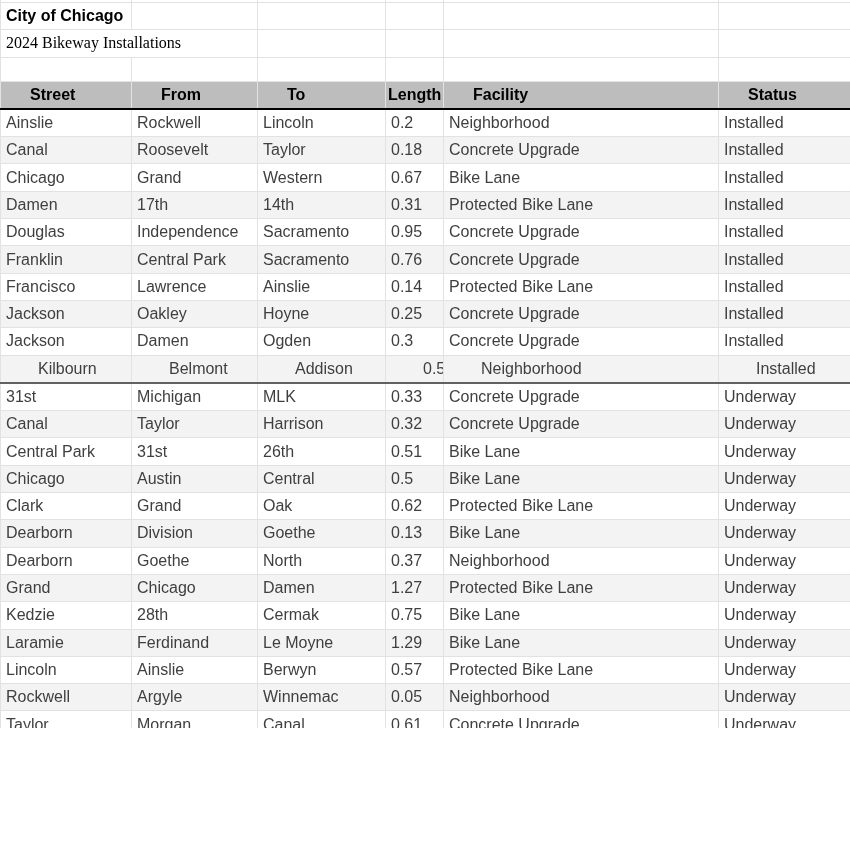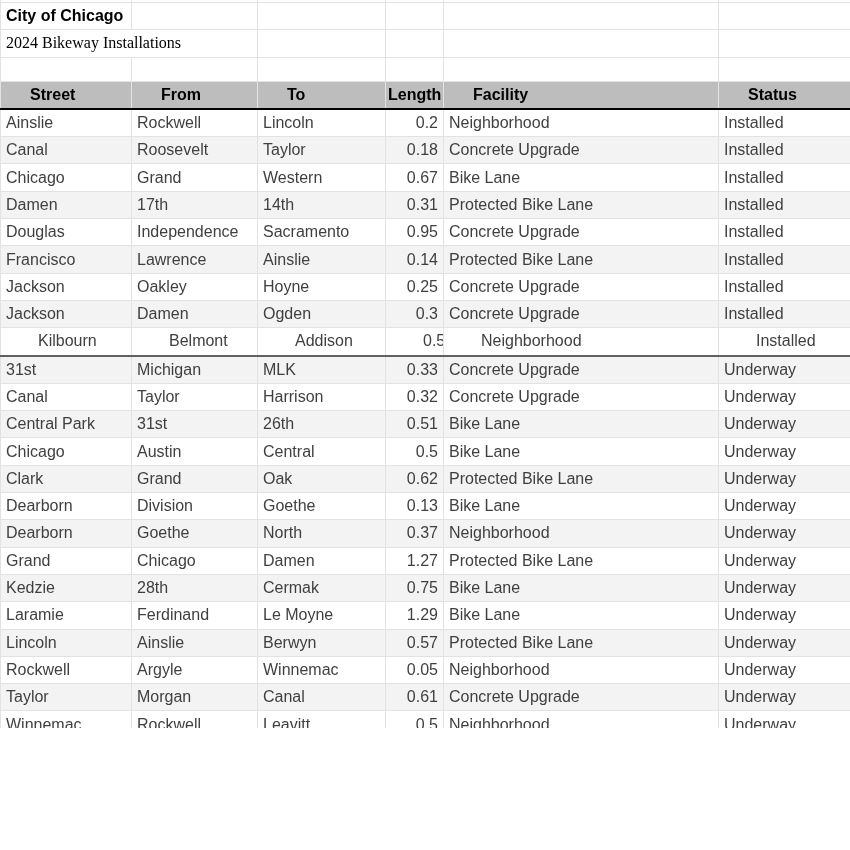--- a/index.html
+++ b/index.html
@@ -38,21 +38,21 @@
   th{
     background:var(--header-bg);
     color:#000;
     font-weight:bold;
     border-bottom:2.5px solid var(--strong);
     padding-left:29px;
   }
   th.num{text-align:center;padding:0 2px;margin-top:28px;}
   
   tbody.data tr:nth-child(even) td{background:var(--band-bg);}
-  tbody.data td.num{text-align:right;}
+  tbody.data td.num{text-align:left;}
   tbody.data tr.group-end td{border-bottom:2px solid var(--group);padding-left:37px;}
   tbody.data tr.last-row td{border-bottom:2.5px solid var(--strong);}
 </style>
 </head>
 <body>
 
 <div class="sheet">
   <table>
     <colgroup>
       <col style="width:131px">
@@ -140,20 +140,28 @@
         </tr>
         <tr>
           <td>Douglas</td>
           <td>Independence</td>
           <td>Sacramento</td>
           <td class="num">0.95</td>
           <td>Concrete Upgrade</td>
           <td>Installed</td>
         </tr>
         <tr>
+          <td>Franklin</td>
+          <td>Central Park</td>
+          <td>Sacramento</td>
+          <td class="num">0.76</td>
+          <td>Concrete Upgrade</td>
+          <td>Installed</td>
+        </tr>
+        <tr>
           <td>Francisco</td>
           <td>Lawrence</td>
           <td>Ainslie</td>
           <td class="num">0.14</td>
           <td>Protected Bike Lane</td>
           <td>Installed</td>
         </tr>
         <tr>
           <td>Jackson</td>
           <td>Oakley</td>

